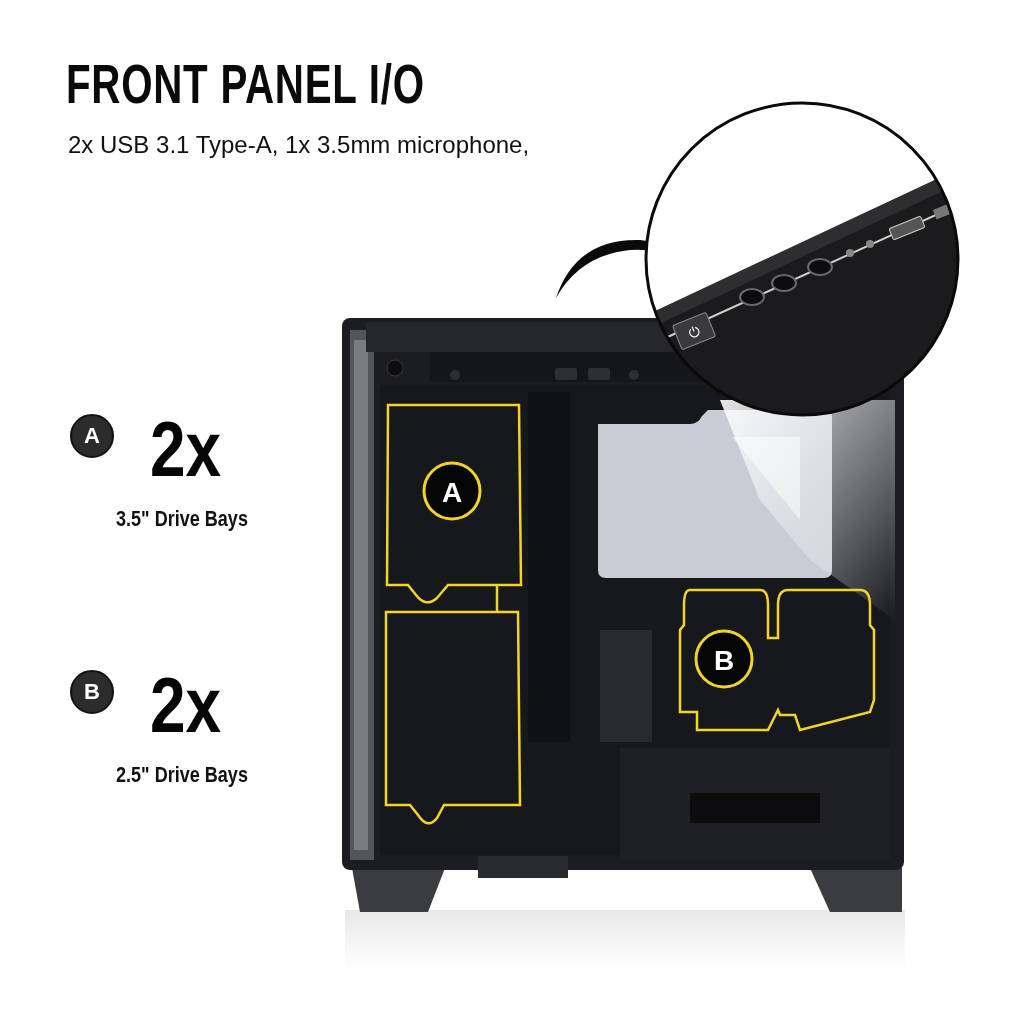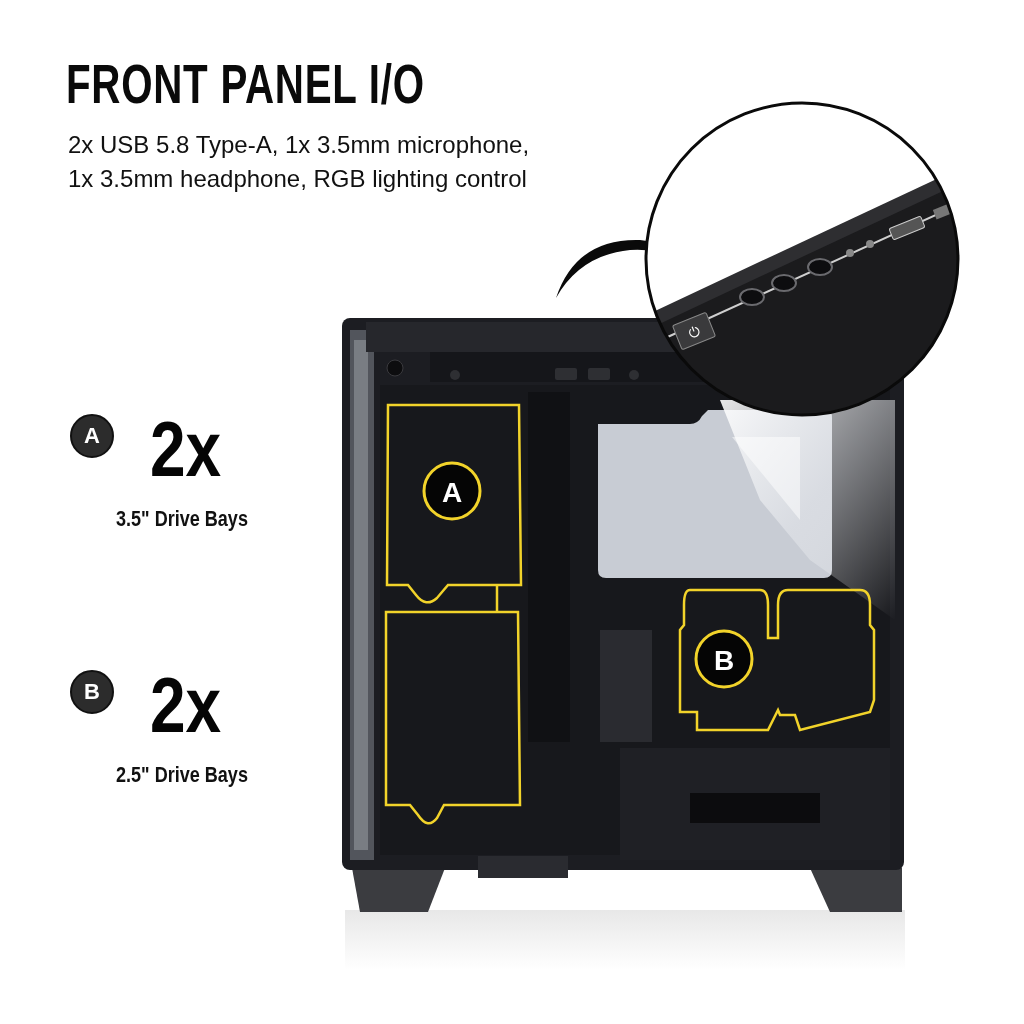--- a/index.html
+++ b/index.html
@@ -12,22 +12,21 @@
   .count { position:absolute; left:80px; font-weight:700; font-size:78px; line-height:78px; color:#050505; transform:scaleX(0.82); transform-origin:left top; white-space:nowrap; }
   .label { position:absolute; left:46px; font-weight:700; font-size:22px; color:#111; transform:scaleX(0.82); transform-origin:left top; white-space:nowrap; }
   .case-wrap { position:absolute; left:0; top:0; width:1024px; height:1024px; }
   svg { position:absolute; left:0; top:0; }
 </style>
 </head>
 <body>
 
 <h1 class="title">FRONT PANEL I/O</h1>
 <p class="desc">
-  <span>2x USB 5.8 Type-A, 1x 3.5mm microphone,</span>
-  <span>1x 3.5mm headphone, RGB lighting control</span>
+  <span>2x USB 3.1 Type-A, 1x 3.5mm microphone,</span>
 </p>
 
 <div class="spec" style="top:414px;">
   <div class="badge" style="top:0;">A</div>
   <div class="count" style="top:-4px;">2x</div>
   <div class="label" style="top:92px;">3.5" Drive Bays</div>
 </div>
 
 <div class="spec" style="top:670px;">
   <div class="badge" style="top:0;">B</div>

